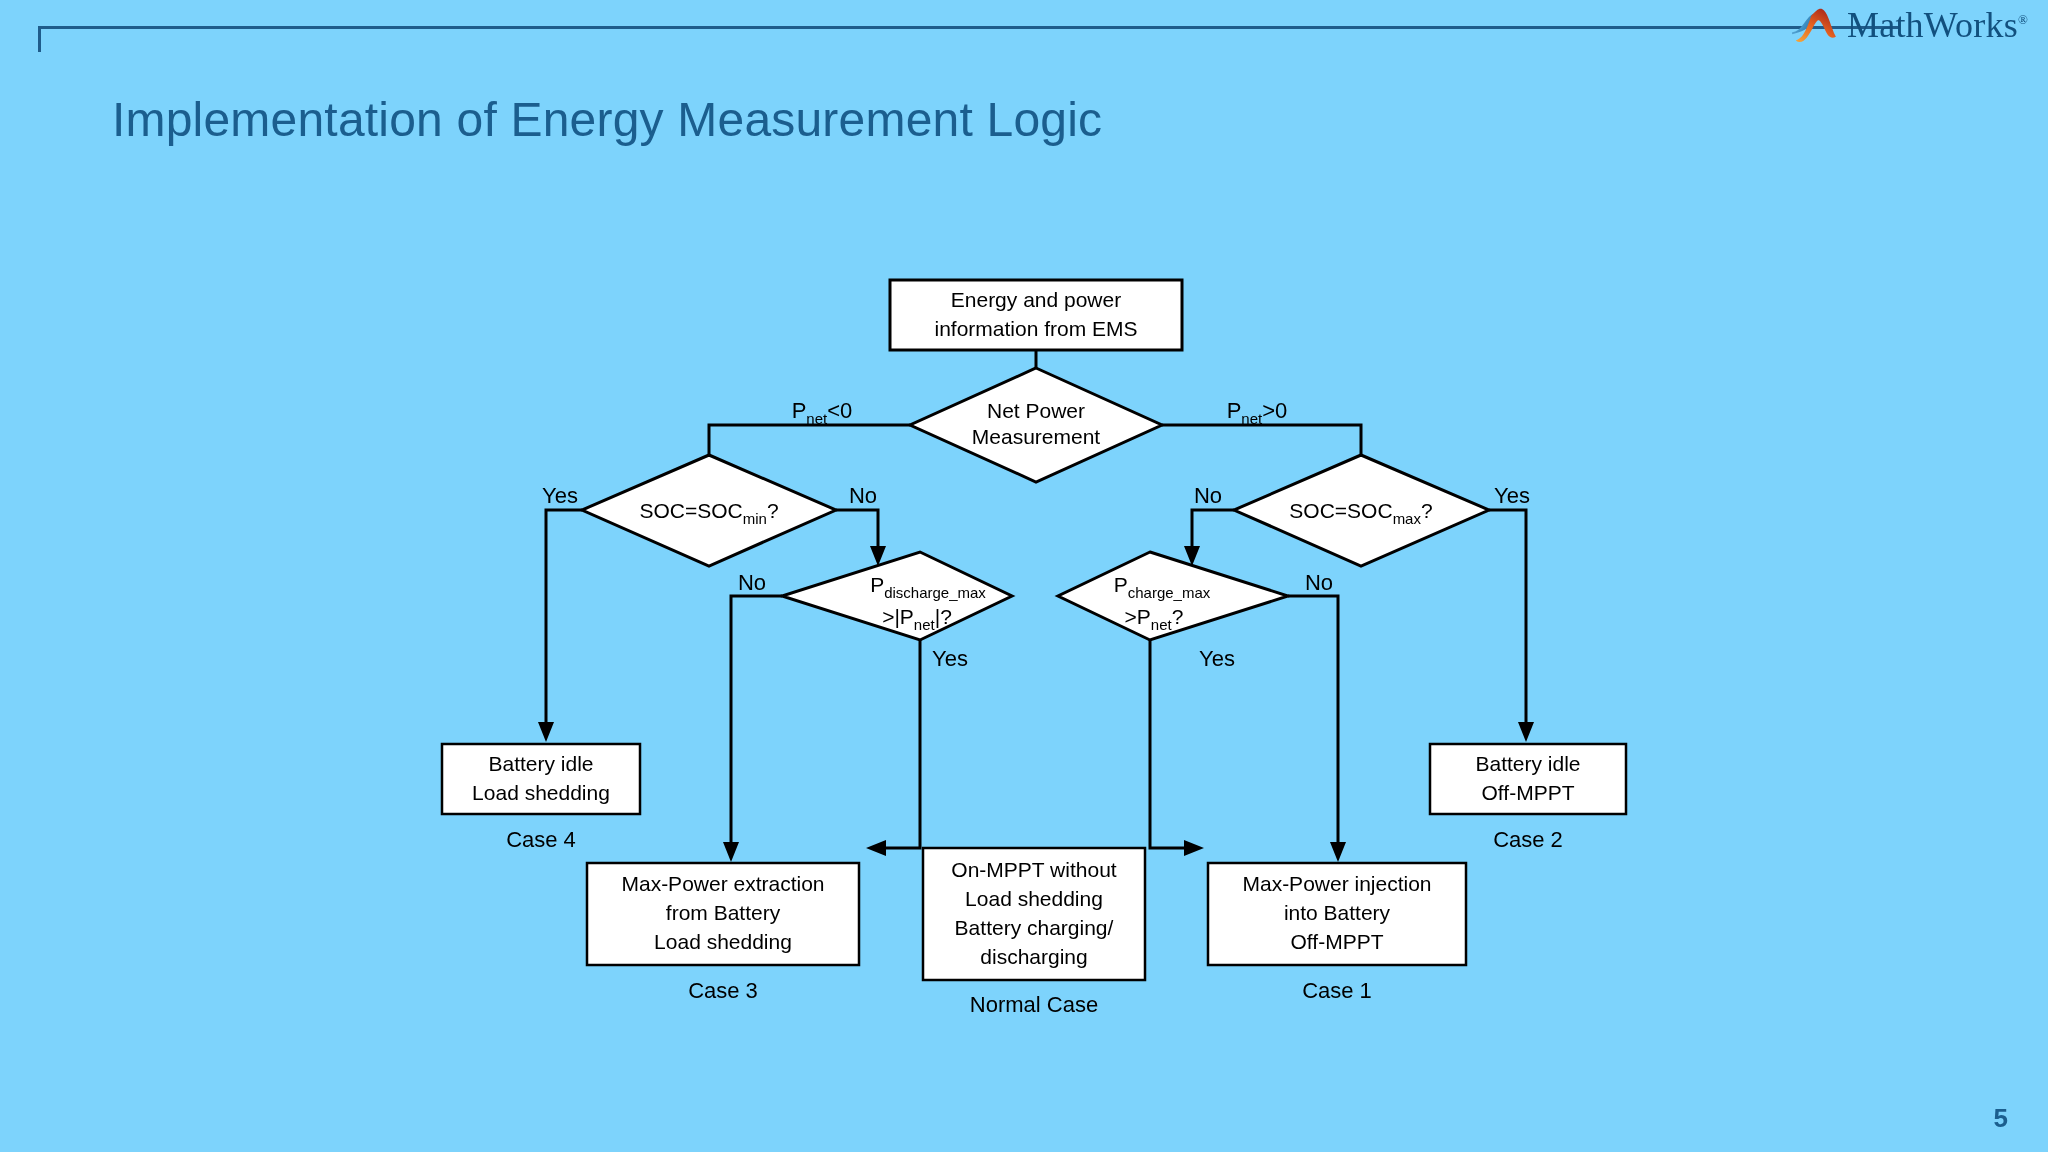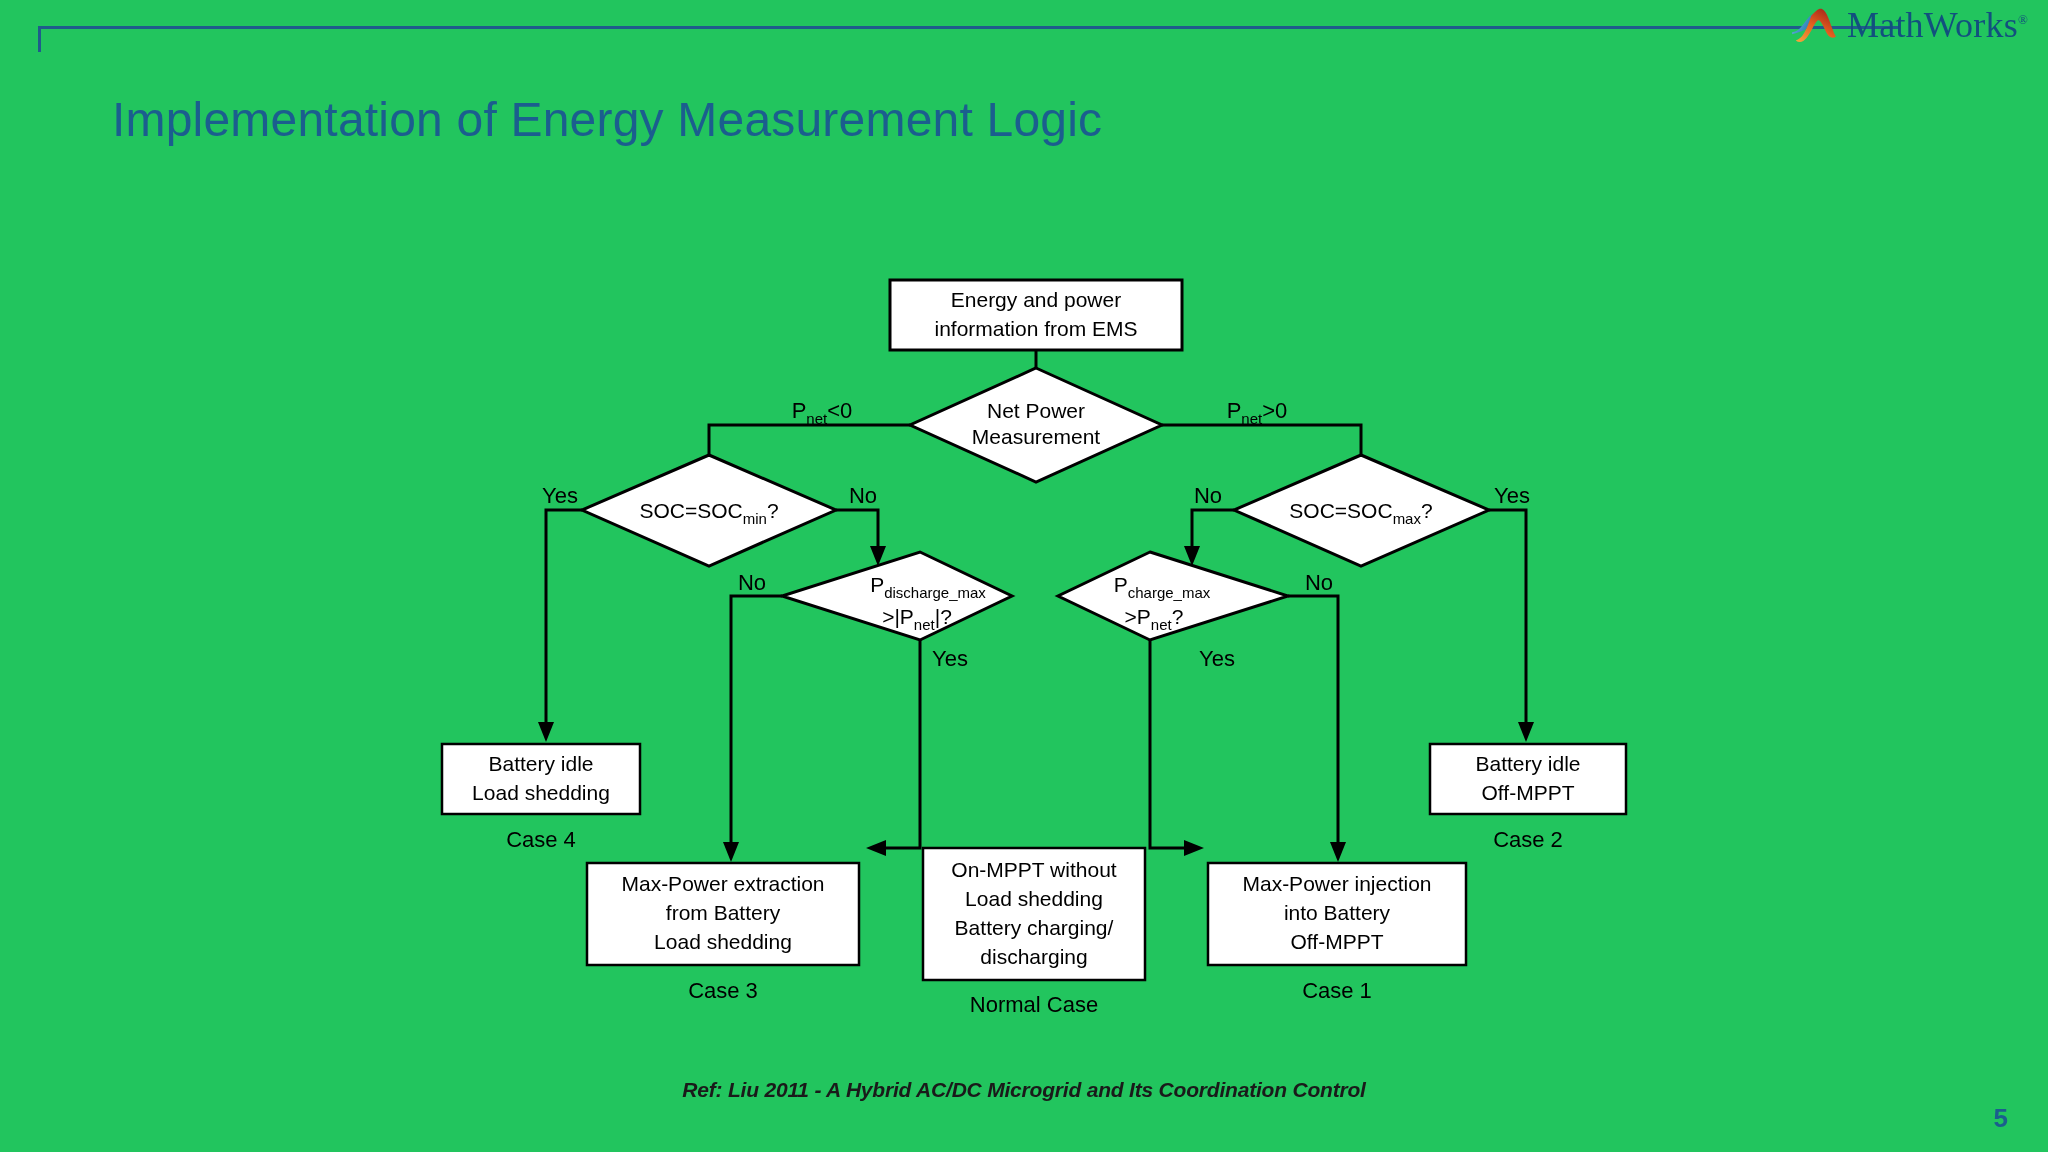--- a/index.html
+++ b/index.html
@@ -4,21 +4,21 @@
 <style>
   html,body{margin:0;padding:0;}
   body{
     width:2048px;height:1152px;
     background:#ffffff;
     font-family:"Liberation Sans","DejaVu Sans",sans-serif;
     overflow:hidden;
     position:relative;
   }
   
-  #slide{position:absolute;inset:0;background:#22c55e;}
+  #slide{position:absolute;inset:0;background:#7dd3fc;}
   #top-rule{
     position:absolute;left:38px;top:26px;width:1862px;height:3px;
     background:#1f5c8b;
   }
   #left-bracket{
     position:absolute;left:38px;top:26px;width:3px;height:26px;
     background:#1f5c8b;
   }
   #brand{
     position:absolute;right:20px;top:4px;
@@ -232,16 +232,15 @@
     <g>
       <rect class="shape-thin" x="1418" y="494" width="196" height="70"></rect>
       <text class="node-text" x="1516" y="521">Battery idle</text>
       <text class="node-text" x="1516" y="550">Off-MPPT</text>
       <text class="case-label" x="1516" y="597">Case 2</text>
     </g>
 
   </svg>
   </div>
 
-  <div id="caption">Ref: Liu 2011 - A Hybrid AC/DC Microgrid and Its Coordination Control</div>
   <div id="page-number">5</div>
 
 </div>
 
 </body></html>

